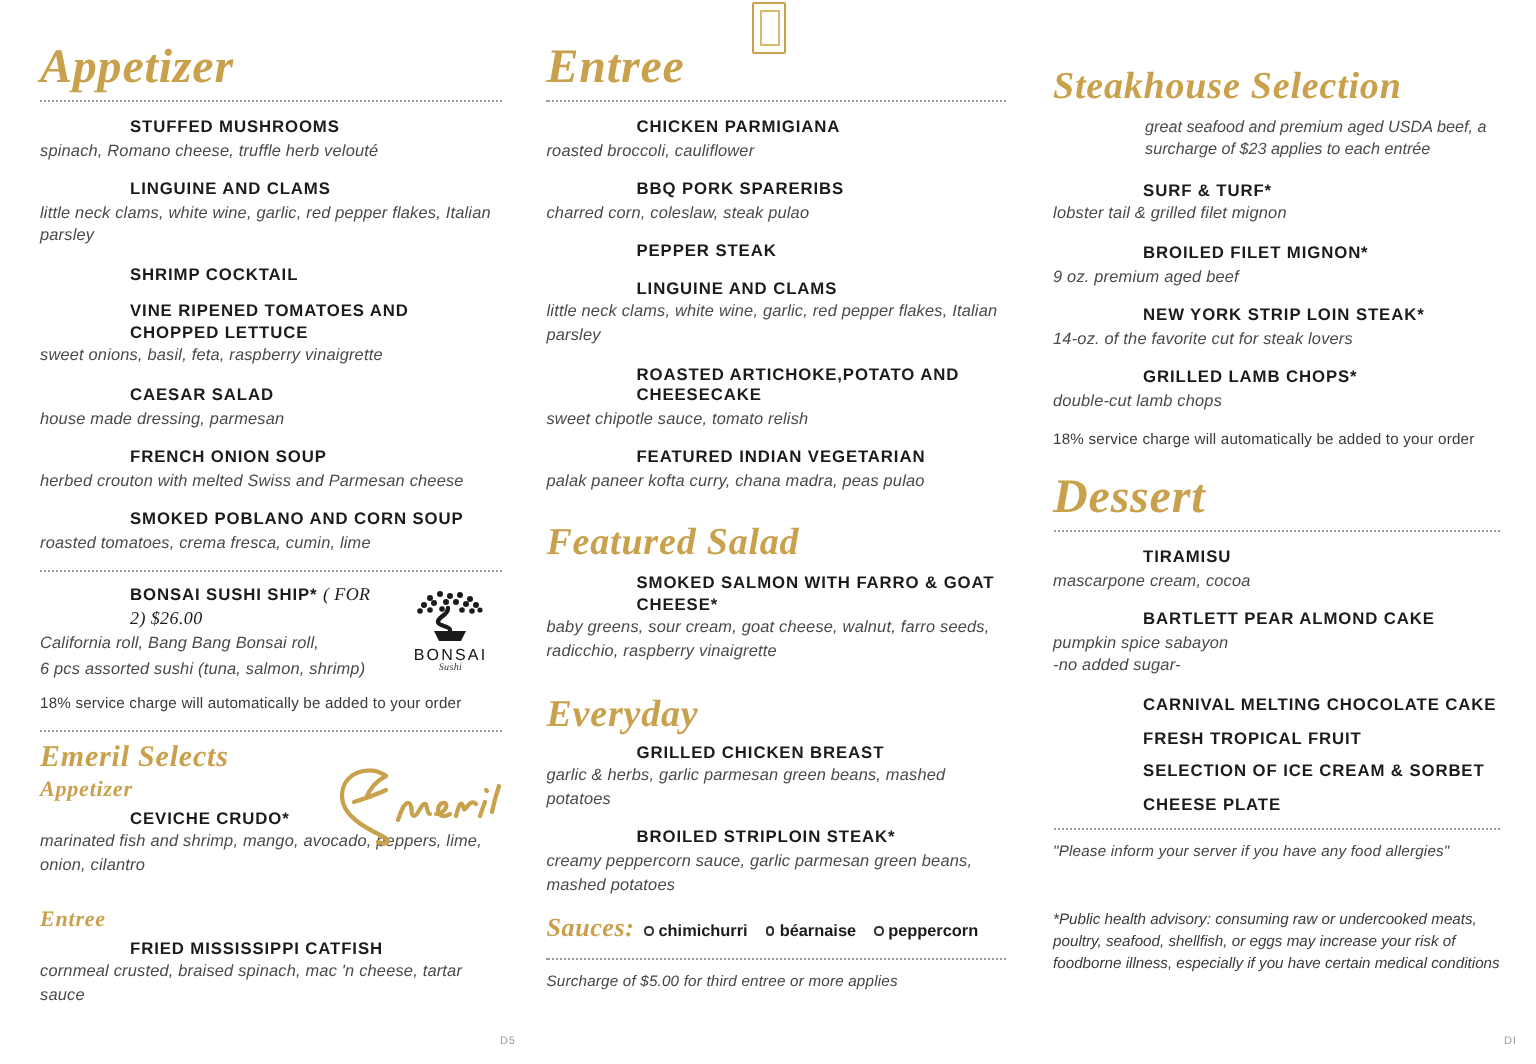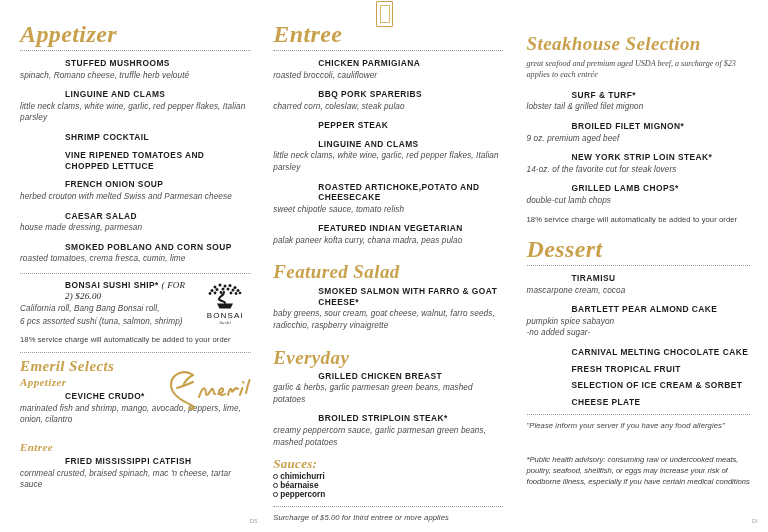--- a/index.html
+++ b/index.html
@@ -109,26 +109,27 @@
     font-size: 7.6px;
     color: #3a3a3a;
     line-height: 1.4;
     letter-spacing: 0.1px;
   }
   .note-italic {
     font-style: italic;
     color: #444;
   }
   .blurb {
-    font-family: Liberation Serif, serif;
+    font-family: Liberation Sans, sans-serif;
     font-style: italic;
     font-size: 8.1px;
     color: #4a4a4a;
     line-height: 1.42;
     margin-bottom: 9px;
+    margin-left: 46px;
   }
 
   
   .bonsai-row { display: flex; align-items: flex-start; }
   .bonsai-text { flex: 1; }
   .bonsai-logo {
     width: 52px;
     margin-left: 4px;
     margin-top: 2px;
     text-align: center;
@@ -161,21 +162,20 @@
     pointer-events: none;
   }
   .emeril-script svg { display: block; }
 
   
   .sauces-row {
     display: flex;
     align-items: baseline;
     margin-top: 6px;
     flex-wrap: wrap;
-    flex-direction: column;
   }
   .sauces-label {
     font-family: "Liberation Serif", serif;
     font-style: italic;
     font-weight: bold;
     font-size: 13px;
     color: #c9a14c;
     margin-right: 5px;
     letter-spacing: 0.3px;
   }
@@ -238,28 +238,29 @@
       </div>
       <div class="item">
         <div class="item-name">LINGUINE AND CLAMS</div>
         <div class="item-desc">little neck clams, white wine, garlic, red pepper flakes, Italian parsley</div>
       </div>
       <div class="item">
         <div class="item-name">SHRIMP COCKTAIL</div>
       </div>
       <div class="item">
         <div class="item-name">VINE RIPENED TOMATOES AND CHOPPED LETTUCE</div>
+        <div class="item-desc">sweet onions, basil, feta, raspberry vinaigrette</div>
+      </div>
+      <div class="item">
+        <div class="item-name">CAESAR SALAD</div>
+        <div class="item-desc">house made dressing, parmesan</div>
       </div>
       <div class="item">
         <div class="item-name">FRENCH ONION SOUP</div>
         <div class="item-desc">herbed crouton with melted Swiss and  Parmesan cheese</div>
-      </div>
-      <div class="item">
-        <div class="item-name">CAESAR SALAD</div>
-        <div class="item-desc">house made dressing, parmesan</div>
       </div>
       <div class="item">
         <div class="item-name">SMOKED POBLANO AND CORN SOUP</div>
         <div class="item-desc">roasted tomatoes, crema fresca, cumin, lime</div>
       </div>
 
       <hr class="rule rule-loose">
 
       <div class="bonsai-row">
         <div class="bonsai-text">

